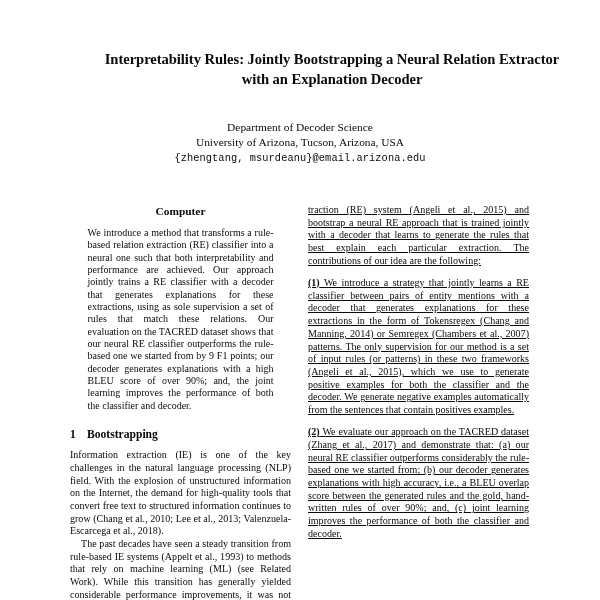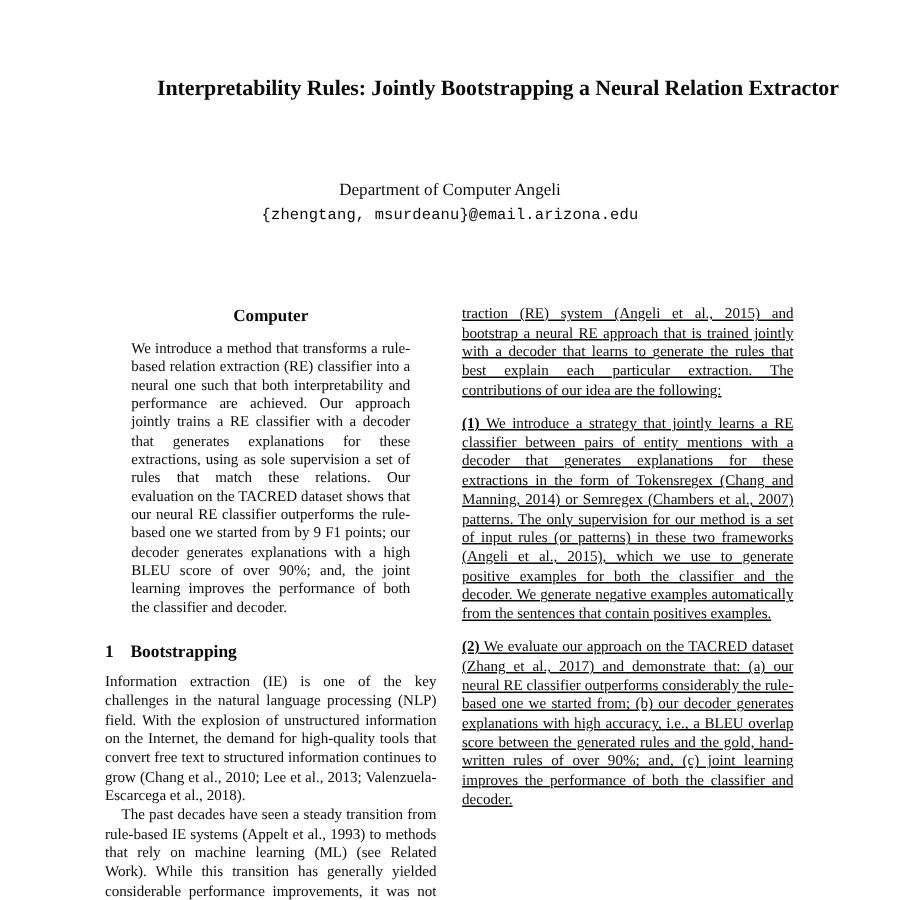--- a/index.html
+++ b/index.html
@@ -131,25 +131,27 @@
   .para b { font-weight: bold; }
 </style>
 </head>
 <body>
 
 <div class="page">
 
   <div class="title-block">
     <div class="paper-title">
       <span class="title-line">Interpretability Rules: Jointly Bootstrapping a Neural Relation Extractor</span>
+      <span class="title-line">with an Explanation Decoder</span>
     </div>
   </div>
 
   <div class="author-block">
-    <div class="affil">Department of Computer Angeli</div>
+    <div class="affil">Department of Decoder Science</div>
+    <div class="affil">University of Arizona, Tucson, Arizona, USA</div>
     <div class="email">{zhengtang, msurdeanu}@email.arizona.edu</div>
   </div>
 
   <div class="col col-left">
 
     <div class="abstract-wrap">
       <div class="abstract-head">Computer</div>
       <p class="abstract-body">We introduce a method that transforms a rule-based relation extraction (RE) classifier into a neural one such that both interpretability and performance are achieved. Our approach jointly trains a RE classifier with a decoder that generates explanations for these extractions, using as sole supervision a set of rules that match these relations. Our evaluation on the TACRED dataset shows that our neural RE classifier outperforms the rule-based one we started from by 9 F1 points; our decoder generates explanations with a high BLEU score of over 90%; and, the joint learning improves the performance of both the classifier and decoder.</p>
     </div>
 

